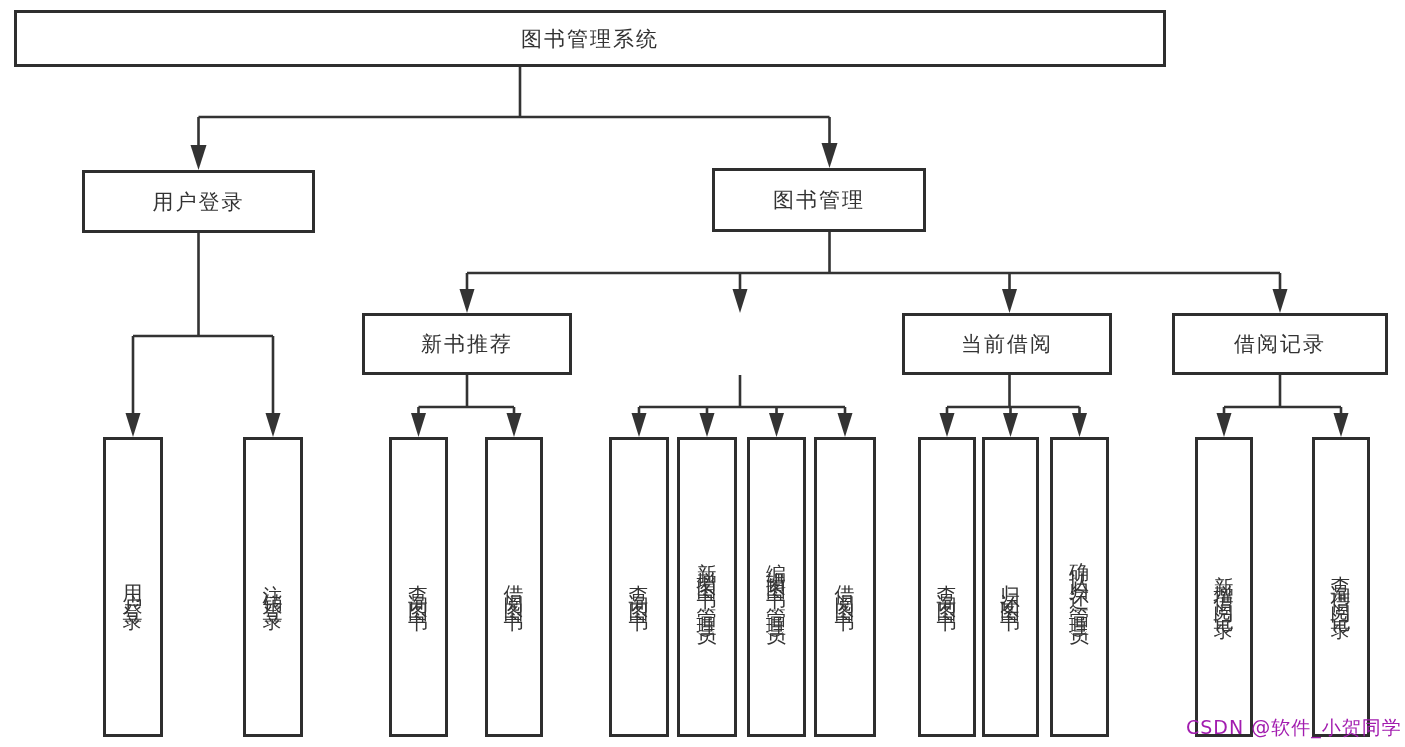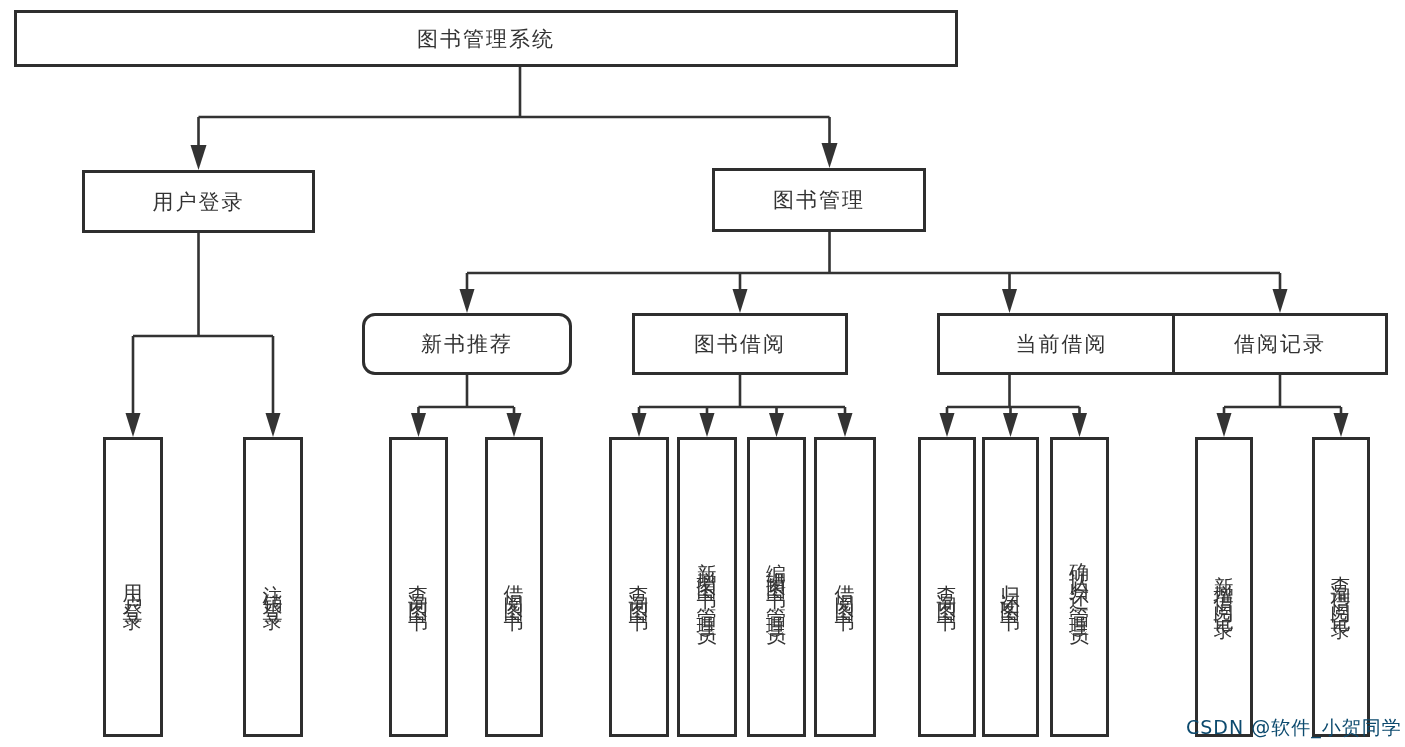--- a/index.html
+++ b/index.html
@@ -58,47 +58,47 @@
   }
   .vbox span {
     writing-mode: vertical-rl;
     text-orientation: mixed;
     font-size: 20px;
     color: #333333;
     letter-spacing: 9px;
     line-height: 1;
   }
   
-  #n-root          { left: 14px;   top: 10px;  width: 944px; height: 57px; }
+  #n-root          { left: 14px;   top: 10px;  width: 1152px; height: 57px; }
   #n-user-login    { left: 82px;   top: 170px; width: 233px;  height: 63px; }
   #n-book-mgmt     { left: 712px;  top: 168px; width: 214px;  height: 64px; }
-  #n-new-book      { left: 362px;  top: 313px; width: 210px;  height: 62px; border-radius: 13px; }
+  #n-new-book      { left: 362px;  top: 313px; width: 210px;  height: 62px; }
   #n-book-borrow   { left: 632px;  top: 313px; width: 216px;  height: 62px; }
-  #n-current-borrow{ left: 937px;  top: 313px; width: 249px;  height: 62px; }
+  #n-current-borrow{ left: 902px;  top: 313px; width: 210px;  height: 62px; }
   #n-borrow-record { left: 1172px; top: 313px; width: 216px;  height: 62px; align-items: center; }
   
   #l-user-login { left: 103px;  width: 60px; }
   #l-logout     { left: 243px;  width: 60px; }
   #l-nb-query   { left: 389px;  width: 59px; }
   #l-nb-borrow  { left: 485px;  width: 58px; }
   #l-bb-query   { left: 609px;  width: 60px; }
   #l-bb-add     { left: 677px;  width: 60px; }
   #l-bb-edit    { left: 747px;  width: 59px; }
   #l-bb-borrow  { left: 814px;  width: 62px; }
   #l-cb-query   { left: 918px;  width: 58px; }
   #l-cb-return  { left: 982px;  width: 57px; }
   #l-cb-confirm { left: 1050px; width: 59px; }
   #l-br-add     { left: 1195px; width: 58px; }
   #l-br-query   { left: 1312px; width: 58px; }
   .watermark {
     position: absolute;
     left: 1186px;
     top: 715px;
     font-size: 19px;
-    color: #0c4a6e;
+    color: #a21caf;
     letter-spacing: 1px;
     white-space: nowrap;
     z-index: 5;
   }
 </style>
 </head>
 <body>
 
 <div class="canvas">
 
@@ -145,23 +145,20 @@
   <div class="hbox" id="n-user-login">
     <span>用户登录</span>
   </div>
   <div class="hbox" id="n-book-mgmt">
     <span>图书管理</span>
   </div>
 
   <div class="hbox" id="n-new-book">
     <span>新书推荐</span>
   </div>
-  <div class="hbox" id="n-book-borrow">
-    <span>图书借阅</span>
-  </div>
   <div class="hbox" id="n-current-borrow">
     <span>当前借阅</span>
   </div>
   <div class="hbox" id="n-borrow-record">
     <span>借阅记录</span>
   </div>
 
   <div class="vbox" id="l-user-login">
     <span>用户登录</span>
   </div>

